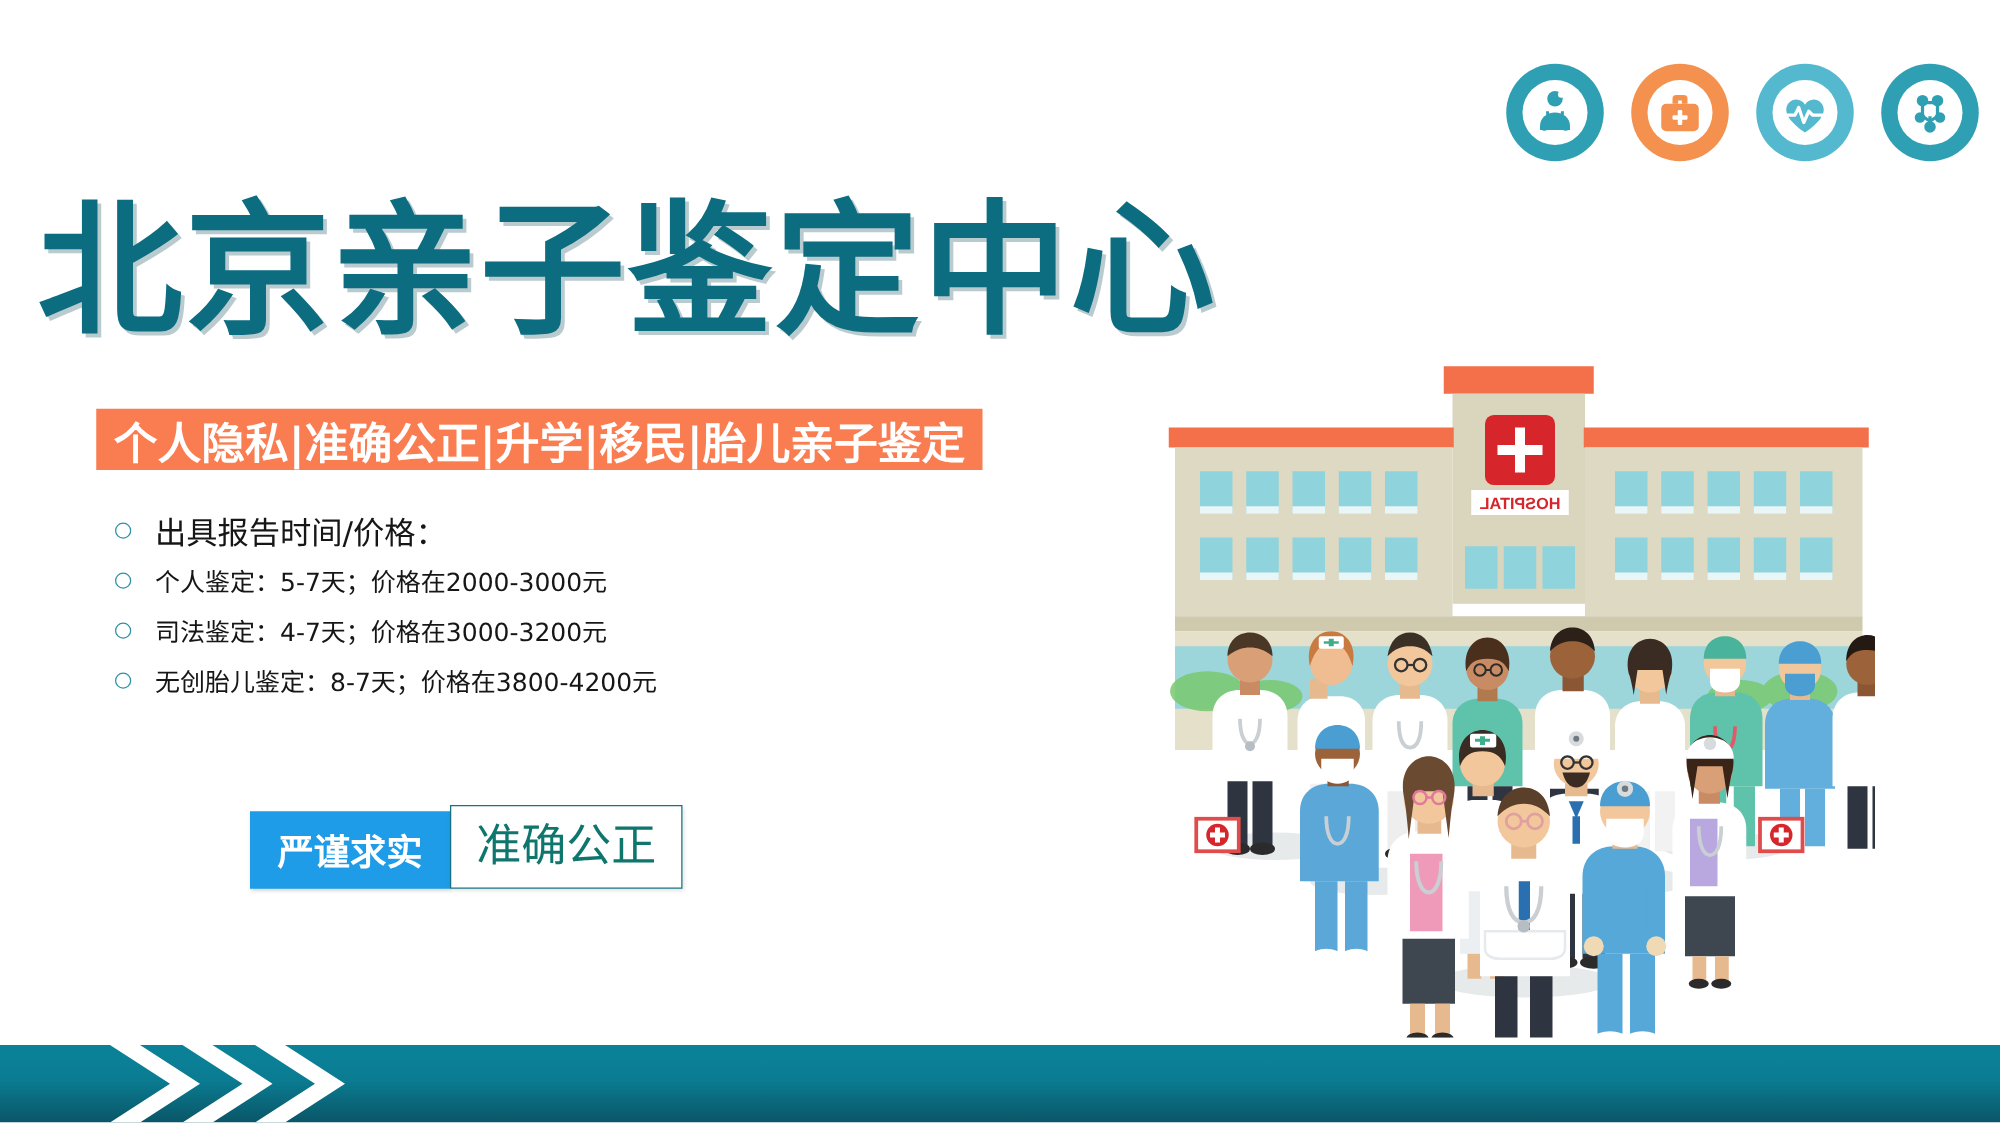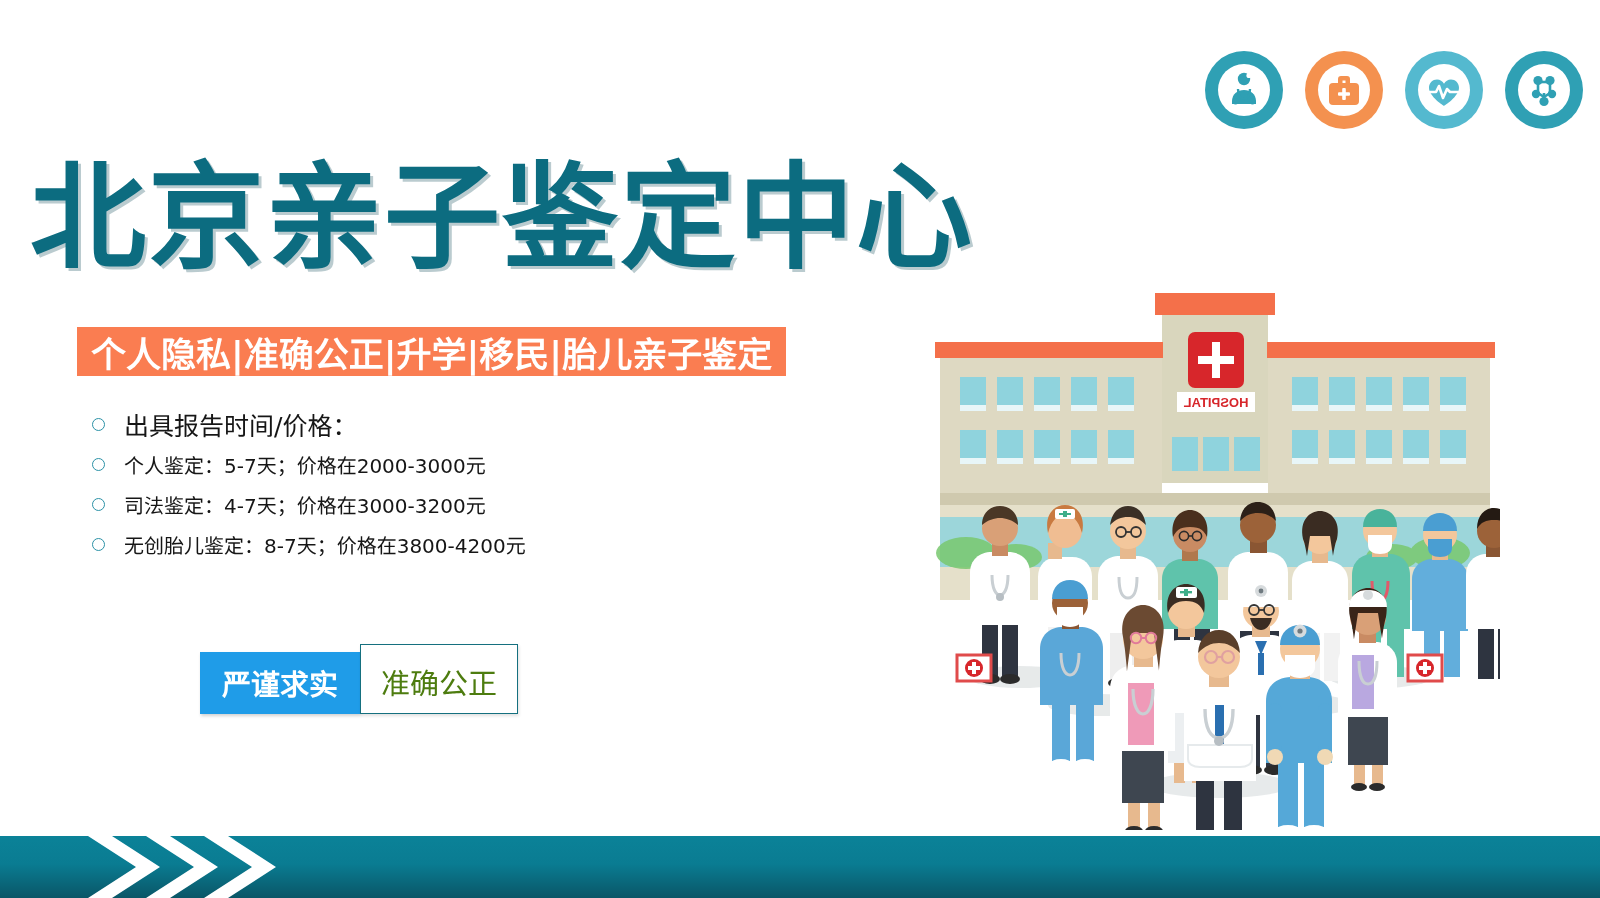--- a/index.html
+++ b/index.html
@@ -58,23 +58,23 @@
 
   
   .slogan{position:absolute;left:200px;top:604px;display:flex;align-items:flex-end;margin-top:40px;}
   .slogan-blue{
     background:#1f9ce8;color:#fff;font-weight:bold;font-size:29px;
     padding:9px 22px 11px 22px;display:flex;align-items:center;justify-content:center;
     box-shadow:1px 2px 3px rgba(0,0,0,.18);
     font-family:"DejaVu Sans","Liberation Sans",sans-serif;
   }
   .slogan-white{
-    background:#ffffff;color:#4d7c0f;font-size:29px;
+    background:#ffffff;color:#0f766e;font-size:36px;
     border:1.5px solid #15707f;
-    padding:15px 20px 11px 20px;display:flex;align-items:center;justify-content:center;
+    padding:2px 20px 11px 20px;display:flex;align-items:center;justify-content:center;
     box-shadow:1px 2px 3px rgba(0,0,0,.12);
     font-family:"DejaVu Sans","Liberation Sans",sans-serif;
   }
 
   
   .illus{position:absolute;left:900px;top:285px;width:600px;height:545px;}
   .illus svg{display:block;width:600px;height:545px;}
 
   
   .band{

